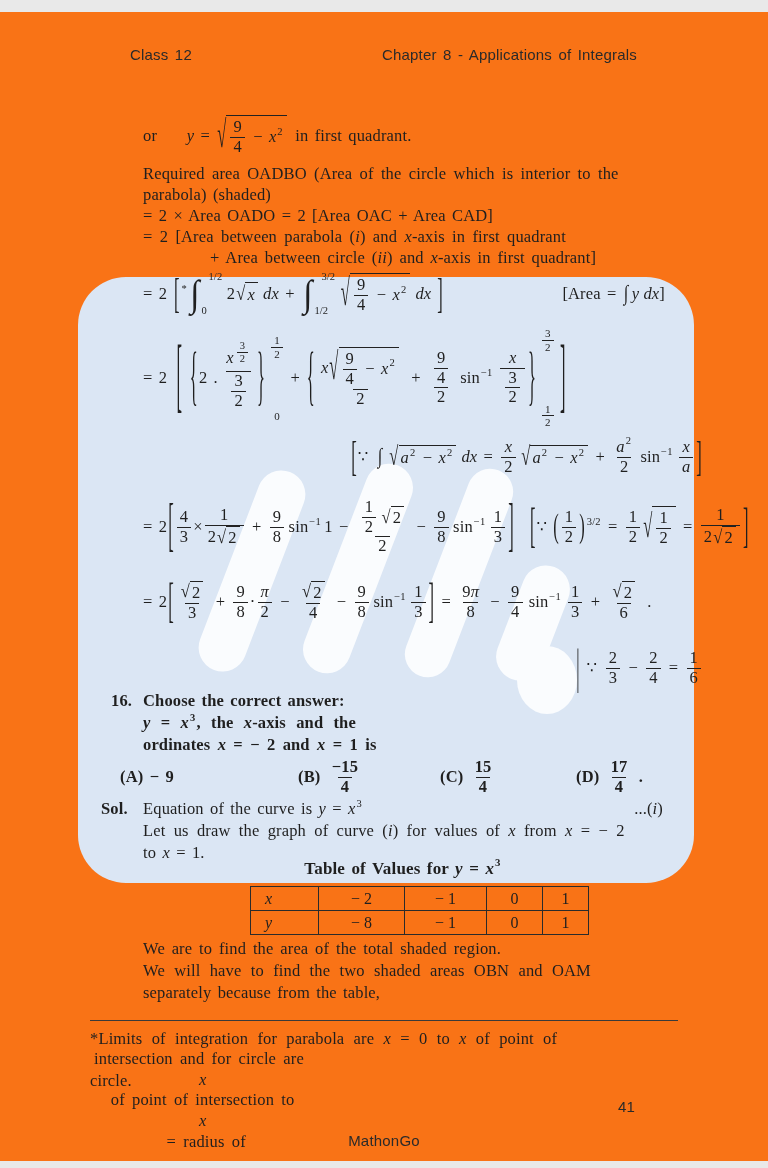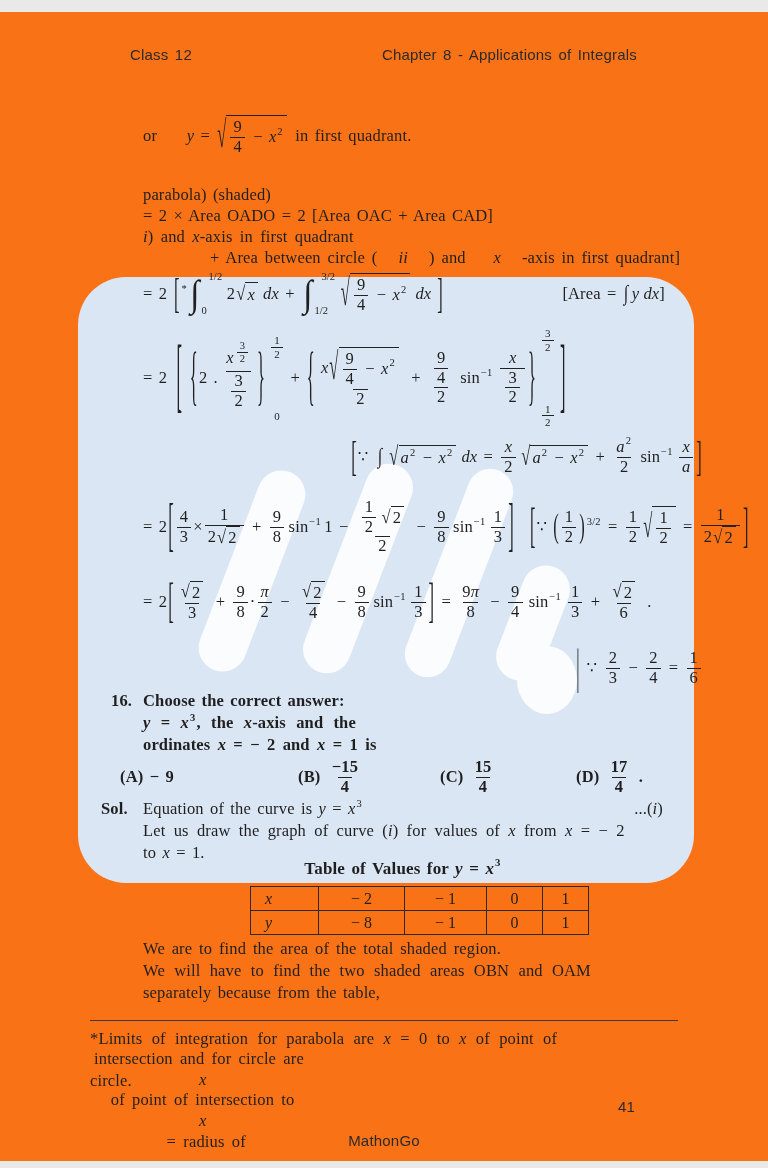--- a/index.html
+++ b/index.html
@@ -55,24 +55,25 @@
     <div class="stripe" style="left: 256px; top: 181px; width: 48px; height: 221px; transform: rotate(21deg); background: rgb(250, 252, 254);"></div>
     <div class="stripe" style="left: 358px; top: 186px; width: 46px; height: 220px; transform: rotate(21deg); background: rgb(250, 252, 254);"></div>
     <div class="stripe" style="left: 431px; top: 286px; width: 48px; height: 120px; transform: rotate(21deg); background: rgb(250, 252, 254);"></div>
     <div class="wdot" style="left: 439px; top: 369px; width: 60px; height: 68px; background: rgb(250, 252, 254);"></div>
   </div>
 
   <div class="mrow sans" style="left:130px;top:46px;">Class 12</div>
   <div class="mrow sans" style="right:131px;top:46px;">Chapter 8 - Applications of Integrals</div>
 
   <div class="mrow" style="left:143px;top:108px;height:56px;"><span class="tok">or</span><span class="spacer" style="width: 1.8em;"></span><span class="tok it">y</span><span class="tok"> = </span><span class="sqrt"><span class="ssym" style="transform: scaleY(2.3);">√</span><span class="scnt"><span class="frac"><span class="fn"><span class="tok">9</span></span><span class="fd"><span class="tok">4</span></span></span><span class="tok"> − </span><span class="tok it">x</span><span class="sup"><span class="tok">2</span></span></span></span><span class="spacer" style="width: 0.45em;"></span><span class="tok">in first quadrant.</span></div>
+  <div class="mrow" style="left:143px;top:163px;height:22px;word-spacing:3px;"><span class="tok">Required area OADBO (Area of the circle which is interior to the</span></div>
   <div class="mrow" style="left:143px;top:184px;height:22px;"><span class="tok">parabola) (shaded)</span></div>
   <div class="mrow" style="left:143px;top:205px;height:22px;"><span class="tok">= 2 × Area OADO = 2 [Area OAC + Area CAD]</span></div>
-  <div class="mrow" style="left:143px;top:226px;height:22px;word-spacing:3px;"><span class="tok it">i</span><span class="tok">) and </span><span class="tok it">x</span><span class="tok">-axis in first quadrant</span></div>
-  <div class="mrow" style="left:210px;top:247px;height:22px;word-spacing:2.5px;gap:21px;"><span class="tok">+ Area between circle (</span><span class="tok it">ii</span><span class="tok">) and </span><span class="tok it">x</span><span class="tok">-axis in first quadrant]</span></div>
+  <div class="mrow" style="left:143px;top:226px;height:22px;word-spacing:3px;"><span class="tok">= 2 [Area between parabola (</span><span class="tok it">i</span><span class="tok">) and </span><span class="tok it">x</span><span class="tok">-axis in first quadrant</span></div>
+  <div class="mrow" style="left:210px;top:247px;height:22px;word-spacing:2.5px;"><span class="tok">+ Area between circle (</span><span class="tok it">ii</span><span class="tok">) and </span><span class="tok it">x</span><span class="tok">-axis in first quadrant]</span></div>
 
   <div class="mrow" style="left:143px;top:266px;height:56px;width:522px;">
     <span class="mseg"><span class="tok">= 2</span><span class="spacer" style="width: 0.35em;"></span><span class="delim" style="transform: scaleY(2.6);">[</span><span class="sup"><span class="tok">*</span></span><span class="int"><span class="isym">∫</span><span class="ilim"><span class="ihi"><span class="tok">1/2</span></span><span class="ilo"><span class="tok">0</span></span></span></span><span class="spacer" style="width: 0.15em;"></span><span class="tok">2</span><span class="sqrt"><span class="ssym" style="transform: scaleY(1.2);">√</span><span class="scnt"><span class="tok it">x</span></span></span><span class="spacer" style="width: 0.25em;"></span><span class="tok it">dx</span><span class="tok"> + </span><span class="int"><span class="isym">∫</span><span class="ilim"><span class="ihi"><span class="tok">3/2</span></span><span class="ilo"><span class="tok">1/2</span></span></span></span><span class="spacer" style="width: 0.15em;"></span><span class="sqrt"><span class="ssym" style="transform: scaleY(2.3);">√</span><span class="scnt"><span class="frac"><span class="fn"><span class="tok">9</span></span><span class="fd"><span class="tok">4</span></span></span><span class="tok"> − </span><span class="tok it">x</span><span class="sup"><span class="tok">2</span></span></span></span><span class="spacer" style="width: 0.25em;"></span><span class="tok it">dx</span><span class="spacer" style="width: 0.3em;"></span><span class="delim" style="transform: scaleY(2.6);">]</span></span>
     <span class="mseg right-seg"><span class="tok">[Area = </span><span class="delim" style="transform: scaleY(1.3);">∫</span><span class="spacer" style="width: 0.15em;"></span><span class="tok it">y</span><span class="spacer" style="width: 0.25em;"></span><span class="tok it">dx</span><span class="tok">]</span></span>
   </div>
 
   <div class="mrow" style="left:143px;top:322px;height:112px;"><span class="tok">= 2</span><span class="spacer" style="width: 0.5em;"></span><span class="delim" style="transform: scaleY(5);">[</span><span class="spacer" style="width: 0.35em;"></span><span class="delim" style="transform: scaleY(4);">{</span><span class="tok">2 .</span><span class="spacer" style="width: 0.2em;"></span><span class="frac"><span class="fn"><span class="tok it">x</span><span class="sup"><span class="frac"><span class="fn"><span class="tok">3</span></span><span class="fd"><span class="tok">2</span></span></span></span></span><span class="fd"><span class="frac"><span class="fn"><span class="tok">3</span></span><span class="fd"><span class="tok">2</span></span></span></span></span><span class="delim" style="transform: scaleY(4);">}</span><span class="lim" style="height: 88px;"><span class="lhi"><span class="frac"><span class="fn"><span class="tok">1</span></span><span class="fd"><span class="tok">2</span></span></span></span><span class="llo"><span class="tok">0</span></span></span><span class="spacer" style="width: 0.35em;"></span><span class="tok">+</span><span class="spacer" style="width: 0.35em;"></span><span class="delim" style="transform: scaleY(4);">{</span><span class="frac"><span class="fn"><span class="tok it">x</span><span class="sqrt"><span class="ssym" style="transform: scaleY(2.3);">√</span><span class="scnt"><span class="frac"><span class="fn"><span class="tok">9</span></span><span class="fd"><span class="tok">4</span></span></span><span class="tok"> − </span><span class="tok it">x</span><span class="sup"><span class="tok">2</span></span></span></span></span><span class="fd"><span class="tok">2</span></span></span><span class="tok"> + </span><span class="frac"><span class="fn"><span class="frac"><span class="fn"><span class="tok">9</span></span><span class="fd"><span class="tok">4</span></span></span></span><span class="fd"><span class="tok">2</span></span></span><span class="spacer" style="width: 0.3em;"></span><span class="tok">sin</span><span class="sup"><span class="tok">−1</span></span><span class="spacer" style="width: 0.3em;"></span><span class="frac"><span class="fn"><span class="tok it">x</span></span><span class="fd"><span class="frac"><span class="fn"><span class="tok">3</span></span><span class="fd"><span class="tok">2</span></span></span></span></span><span class="delim" style="transform: scaleY(4);">}</span><span class="lim" style="height: 102px;"><span class="lhi"><span class="frac"><span class="fn"><span class="tok">3</span></span><span class="fd"><span class="tok">2</span></span></span></span><span class="llo"><span class="frac"><span class="fn"><span class="tok">1</span></span><span class="fd"><span class="tok">2</span></span></span></span></span><span class="spacer" style="width: 0.2em;"></span><span class="delim" style="transform: scaleY(5);">]</span></div>
 
   <div class="mrow jend" style="left:143px;top:428px;height:58px;width:560px;"><span class="delim" style="transform: scaleY(2.6);">[</span><span class="tok">∵</span><span class="spacer" style="width: 0.5em;"></span><span class="delim" style="transform: scaleY(1.3);">∫</span><span class="spacer" style="width: 0.3em;"></span><span class="sqrt"><span class="ssym" style="transform: scaleY(1.6);">√</span><span class="scnt"><span class="tok it">a</span><span class="sup"><span class="tok">2</span></span><span class="tok"> − </span><span class="tok it">x</span><span class="sup"><span class="tok">2</span></span></span></span><span class="spacer" style="width: 0.25em;"></span><span class="tok it">dx</span><span class="tok"> = </span><span class="frac"><span class="fn"><span class="tok it">x</span></span><span class="fd"><span class="tok">2</span></span></span><span class="spacer" style="width: 0.15em;"></span><span class="sqrt"><span class="ssym" style="transform: scaleY(1.6);">√</span><span class="scnt"><span class="tok it">a</span><span class="sup"><span class="tok">2</span></span><span class="tok"> − </span><span class="tok it">x</span><span class="sup"><span class="tok">2</span></span></span></span><span class="tok"> + </span><span class="frac"><span class="fn"><span class="tok it">a</span><span class="sup"><span class="tok">2</span></span></span><span class="fd"><span class="tok">2</span></span></span><span class="spacer" style="width: 0.2em;"></span><span class="tok">sin</span><span class="sup"><span class="tok">−1</span></span><span class="spacer" style="width: 0.2em;"></span><span class="frac"><span class="fn"><span class="tok it">x</span></span><span class="fd"><span class="tok it">a</span></span></span><span class="delim" style="transform: scaleY(2.6);">]</span></div>
 

